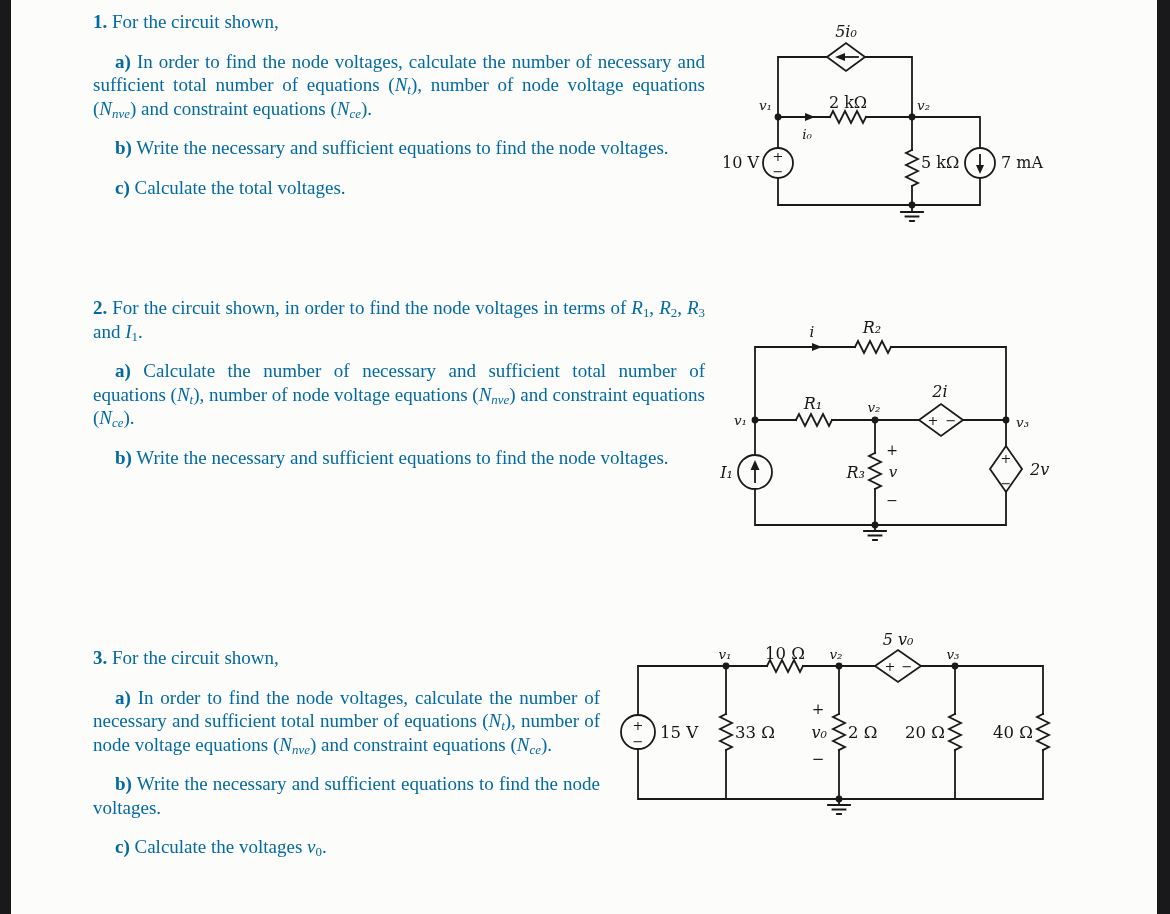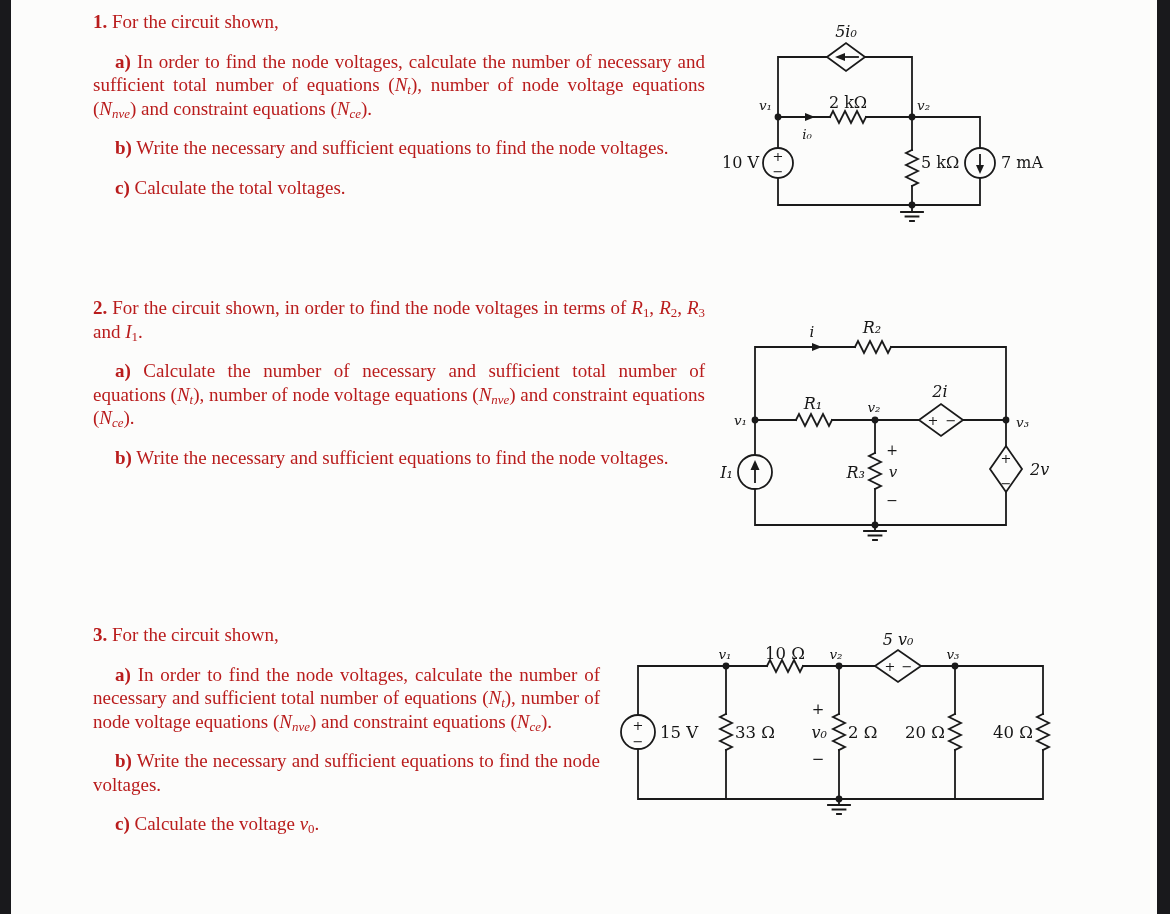--- a/index.html
+++ b/index.html
@@ -1,17 +1,17 @@
 <!DOCTYPE html>
 <html><head>
 <meta charset="utf-8">
 <style>
   html,body{margin:0;padding:0;background:#e8e8e8;}
   #page{position:relative;width:1170px;height:914px;background:#fcfcfb;overflow:hidden;
-        font-family:"Liberation Serif",serif;color:#b91c1c;}
+        font-family:"Liberation Serif",serif;color:#0369a1;}
   .edge-bar{position:absolute;top:0;height:100%;background:#19191c;}
   .edge-bar.left{left:0;width:11px;}
   .edge-bar.right{left:1157px;width:13px;}
   .prob{position:absolute;text-align:justify;font-size:19px;line-height:23.5px;}
   .prob p{margin:0 0 16px 0;}
   .prob p.part{text-indent:22px;}
   .b{font-weight:bold;}
   .i{font-style:italic;}
   sub{font-size:68%;line-height:0;vertical-align:-0.24em;}
   svg.circuit{position:absolute;overflow:visible;}
@@ -38,25 +38,25 @@
     <p class="part"><span class="b">b)</span><span> Write the necessary and sufficient equations to find the node voltages.</span></p>
     <p class="part"><span class="b">c)</span><span> Calculate the total voltages.</span></p>
   </section>
 
   <section class="prob" style="left:93px;top:296px;width:612px">
     <p class="heading"><span class="b">2.</span><span> For the circuit shown, in order to find the node voltages in terms of </span><span class="i">R</span><sub>1</sub><span>, </span><span class="i">R</span><sub>2</sub><span>, </span><span class="i">R</span><sub>3</sub><span> and </span><span class="i">I</span><sub>1</sub><span>.</span></p>
     <p class="part"><span class="b">a)</span><span> Calculate the number of necessary and sufficient total number of equations (</span><span class="i">N</span><sub class="i">t</sub><span>), number of node voltage equations (</span><span class="i">N</span><sub class="i">nve</sub><span>) and constraint equations (</span><span class="i">N</span><sub class="i">ce</sub><span>).</span></p>
     <p class="part"><span class="b">b)</span><span> Write the necessary and sufficient equations to find the node voltages.</span></p>
   </section>
 
-  <section class="prob" style="left:93px;top:623px;width:507px">
+  <section class="prob" style="left:93px;top:646px;width:507px">
     <p class="heading"><span class="b">3.</span><span> For the circuit shown,</span></p>
     <p class="part"><span class="b">a)</span><span> In order to find the node voltages, calculate the number of necessary and sufficient total number of equations (</span><span class="i">N</span><sub class="i">t</sub><span>), number of node voltage equations (</span><span class="i">N</span><sub class="i">nve</sub><span>) and constraint equations (</span><span class="i">N</span><sub class="i">ce</sub><span>).</span></p>
     <p class="part"><span class="b">b)</span><span> Write the necessary and sufficient equations to find the node voltages.</span></p>
-    <p class="part"><span class="b">c)</span><span> Calculate the voltage </span><span class="i">v</span><sub>0</sub><span>.</span></p>
+    <p class="part"><span class="b">c)</span><span> Calculate the voltages </span><span class="i">v</span><sub>0</sub><span>.</span></p>
   </section>
 
   <svg class="circuit" style="left:700px;top:15px" width="340" height="215" viewBox="0 0 340 215">
     <g>
       <path class="wire" d="M78,42 H127 M165,42 H212 V102 M78,42 V133 M78,163 V190 M78,102 H130 M166,102 H212 M212,102 H280 M280,102 V133 M280,163 V190 M78,190 H280 M212,102 V135 M212,171 V190"></path>
     </g>
     <path class="wire" d="M130,102 l3,-6 l6,12 l6,-12 l6,12 l6,-12 l6,12 l3,-6"></path>
     <path class="wire" d="M212,135 l-6,3 l12,6 l-12,6 l12,6 l-12,6 l12,6 l-6,3"></path>
     <g>
       <path class="wire" d="M127,42 L146,28 L165,42 L146,56 Z"></path>

